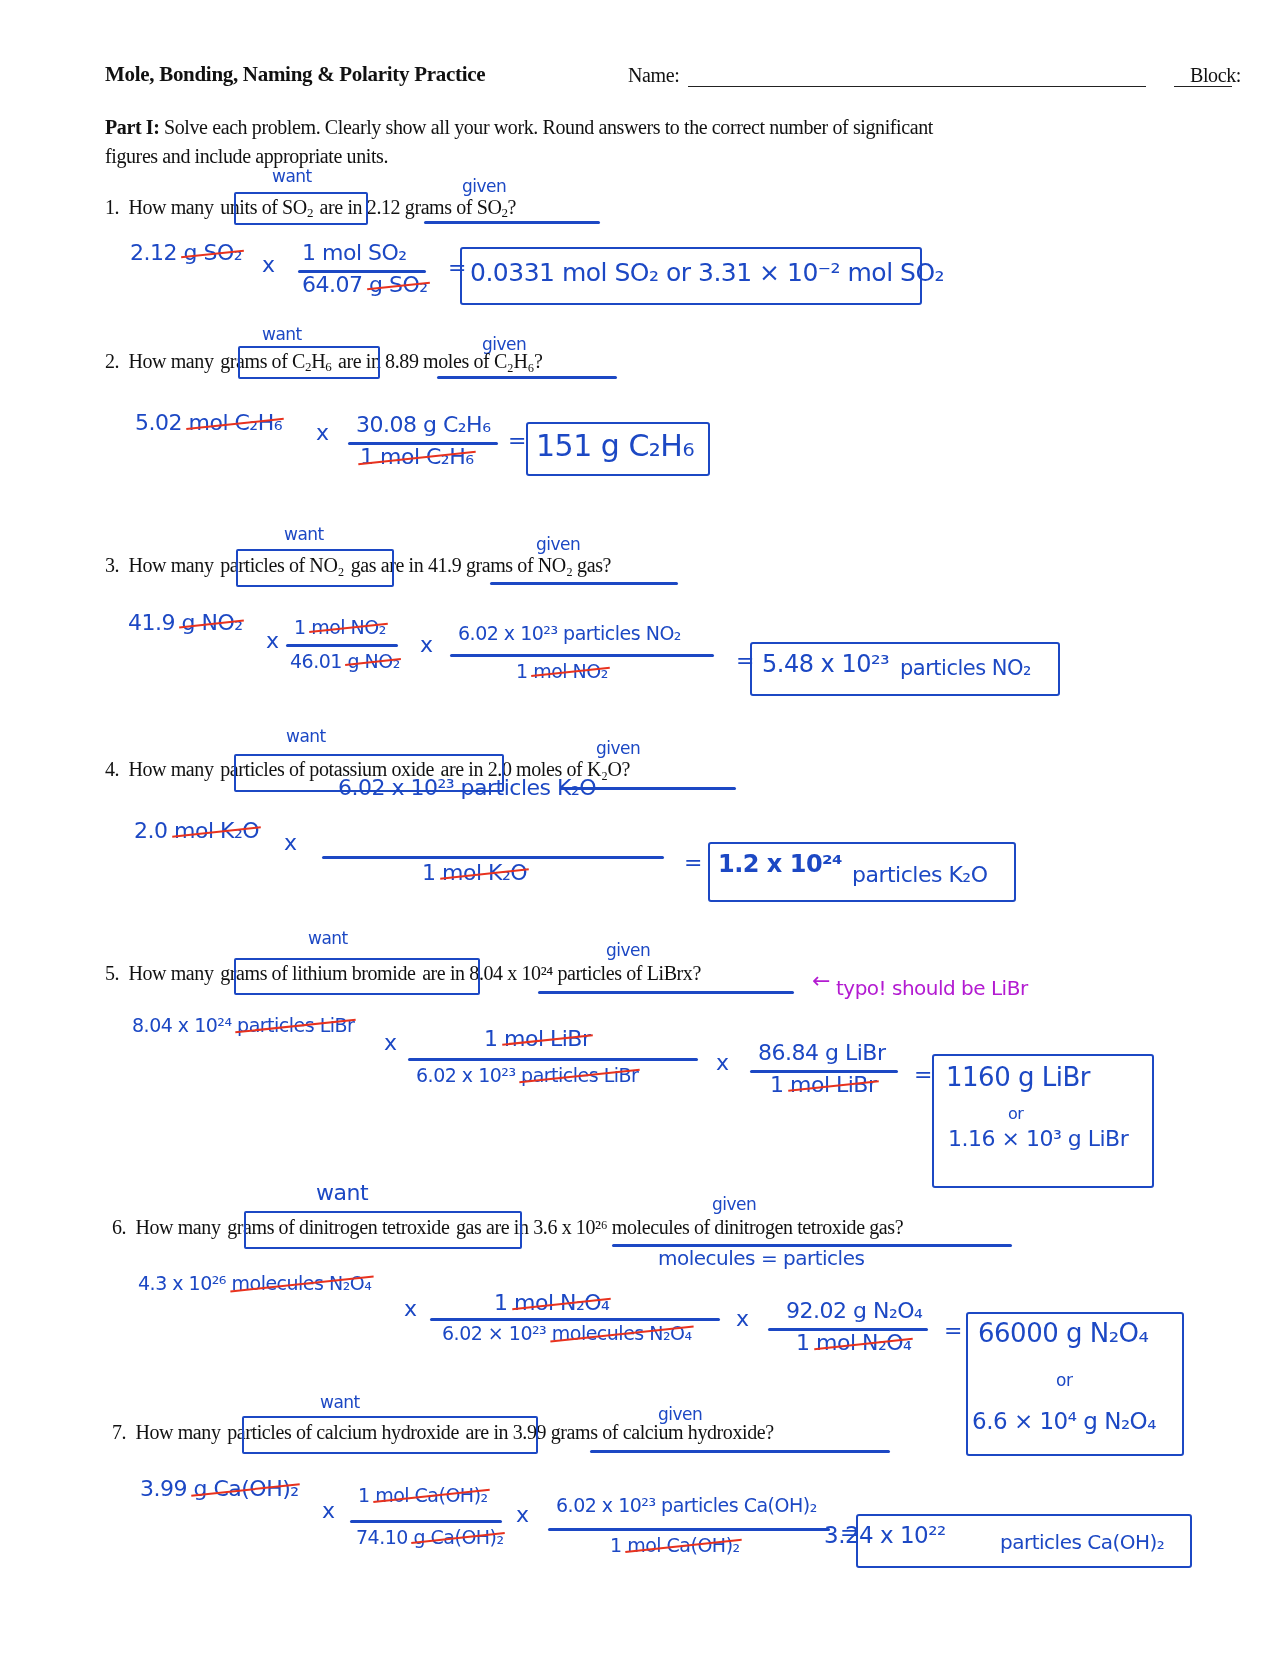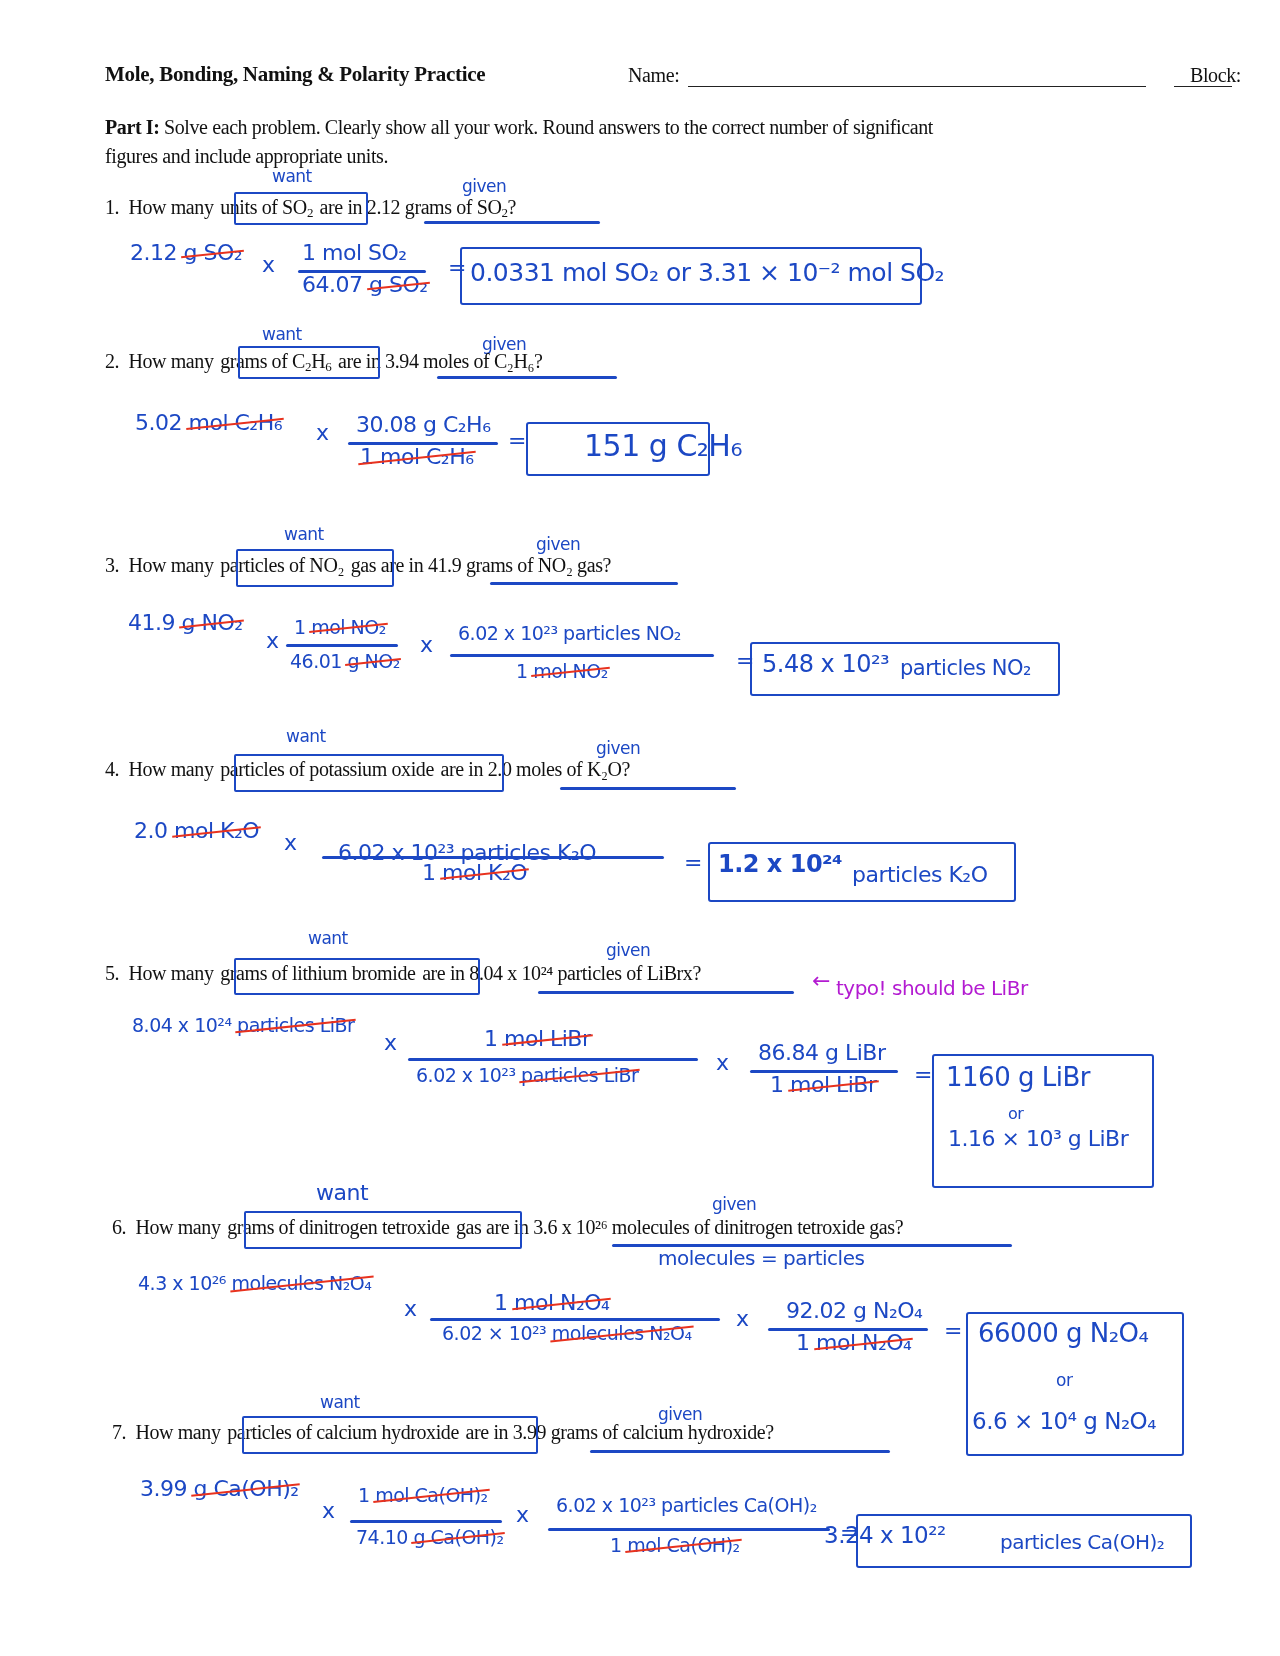--- a/index.html
+++ b/index.html
@@ -66,35 +66,35 @@
 </div>
 
 <div>
   <div class="abs hw note" style="left:262px;top:324px;">want</div>
   <div class="abs hw note" style="left:482px;top:334px;">given</div>
   <div class="abs serif" style="left:105px;top:350px;">
     <span>2.</span>&nbsp;
     <span>How many</span>
     <span style="padding:0 2px;"><span>grams of C</span><sub>2</sub><span>H</span><sub>6</sub></span>
     <span>are in</span>
-    <span>3.94 moles of C₂H₆</span><span>?</span>
+    <span>8.89 moles of C₂H₆</span><span>?</span>
   </div>
   <div class="qbox" style="left:238px;top:346px;width:138px;height:29px;"></div>
   <div class="ubar" style="left:437px;top:376px;width:180px;"></div>
 
   <div class="abs hw work" style="left:135px;top:410px;">
     <span>5.02</span> <span class="strike">mol C₂H₆</span>
   </div>
   <div class="abs hw work" style="left:316px;top:420px;">x</div>
   <div class="abs hw work" style="left:356px;top:412px;">30.08 g C₂H₆</div>
   <div class="fracbar" style="left:348px;top:442px;width:150px;"></div>
   <div class="abs hw work" style="left:360px;top:444px;"><span class="strike">1 mol C₂H₆</span></div>
   <div class="abs hw work" style="left:508px;top:428px;">=</div>
   <div class="box" style="left:526px;top:422px;width:180px;height:50px;"></div>
-  <div class="abs hw ans" style="left:536px;top:428px;font-size:30px;margin-left:48px;">151 g C₂H₆</div>
+  <div class="abs hw ans" style="left:536px;top:428px;font-size:30px;">151 g C₂H₆</div>
 </div>
 
 <div>
   <div class="abs hw note" style="left:284px;top:524px;">want</div>
   <div class="abs hw note" style="left:536px;top:534px;">given</div>
   <div class="abs serif" style="left:105px;top:554px;">
     <span>3.</span>&nbsp;
     <span>How many</span>
     <span style="padding:0 2px;">particles of NO₂</span>
     <span>gas are in</span>
@@ -130,21 +130,21 @@
     <span>are in</span>
     <span>2.0 moles of K₂O</span><span>?</span>
   </div>
   <div class="qbox" style="left:234px;top:754px;width:266px;height:34px;"></div>
   <div class="ubar" style="left:560px;top:787px;width:176px;"></div>
 
   <div class="abs hw work" style="left:134px;top:818px;">
     <span>2.0</span> <span class="strike">mol K₂O</span>
   </div>
   <div class="abs hw work" style="left:284px;top:830px;">x</div>
-  <div class="abs hw work" style="left:338px;top:840px;">6.02 x 10²³ particles K₂O</div>
+  <div class="abs hw work" style="left:338px;top:775px;">6.02 x 10²³ particles K₂O</div>
   <div class="fracbar" style="left:322px;top:856px;width:342px;"></div>
   <div class="abs hw work" style="left:422px;top:860px;"><span>1</span> <span class="strike">mol K₂O</span></div>
   <div class="abs hw work" style="left:684px;top:850px;">=</div>
   <div class="box" style="left:708px;top:842px;width:304px;height:56px;"></div>
   <div class="abs hw" style="left:718px;top:850px;font-size:24px;font-weight:bold;">1.2 x 10²⁴</div>
   <div class="abs hw" style="left:852px;top:862px;font-size:22px;">particles K₂O</div>
 </div>
 
 <div>
   <div class="abs hw note" style="left:308px;top:928px;">want</div>

